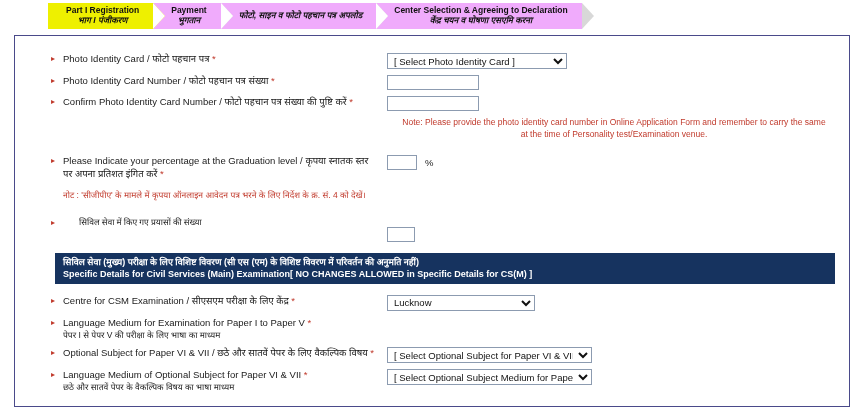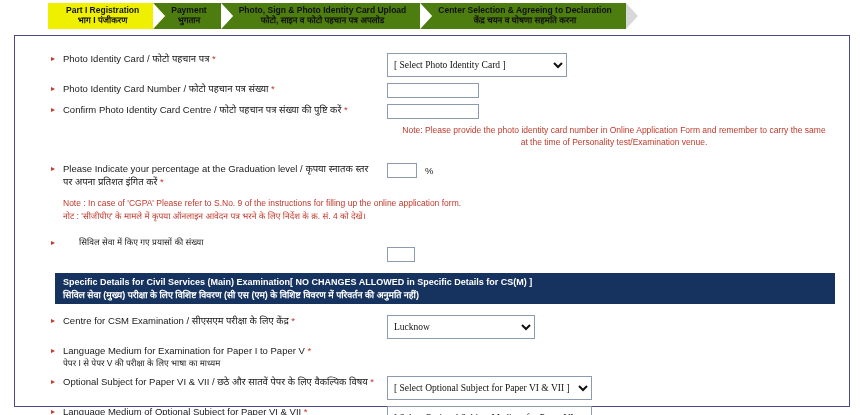--- a/index.html
+++ b/index.html
@@ -24,21 +24,21 @@
     margin: 3px 0 4px 0;
     width: 860px;
     padding-left: 48px;
   }
   .step {
     position: relative;
     display: flex;
     flex-direction: column;
     justify-content: center;
     align-items: center;
-    background: #4d7c0f;
+    background: #f0abfc;
     color: #111;
     font-size: 8.5px;
     font-weight: bold;
     line-height: 1.15;
     padding: 0 14px 0 18px;
     white-space: nowrap;
   }
   .step.active {
     background: #eef000;
   }
@@ -62,21 +62,21 @@
     top: 0;
     width: 0;
     height: 0;
     border-top: 13px solid transparent;
     border-bottom: 13px solid transparent;
     border-left: 12px solid #ffffff;
     z-index: 4;
   }
   .step:first-child:before { display: none; }
   .step .l1 { display: block; }
-  .step .l2 { display: block; font-weight: bold; }
+  .step .l2 { display: block; font-weight: bold; font-style: italic; }
 
   
   .panel {
     margin: 6px 10px 0 14px;
     border: 1px solid #4a4a8a;
     height: 372px;
     box-sizing: border-box;
     padding: 14px 0 0 0;
     position: relative;
   }
@@ -111,21 +111,21 @@
   select, input[type="text"] {
     font-family: "Liberation Sans", sans-serif;
     font-size: 9.5px;
     color: #111;
     border: 1px solid #8c9bb0;
     background: #fff;
     height: 15px;
     box-sizing: border-box;
     padding: 0 2px;
   }
-  select { height: 24px; font-family: Liberation Serif, serif; }
+  select { height: 16px; }
   .sel-wide { width: 180px; }
   .sel-med  { width: 148px; }
   .sel-long { width: 205px; }
   .inp-med  { width: 92px; }
   .inp-focus {
     width: 92px;
     border: 2px solid #2d6fd1;
     height: 17px;
   }
   .inp-small { width: 30px; }
@@ -176,26 +176,25 @@
 <div class="steps">
   <div class="step active">
     <span class="l1">Part I Registration</span>
     <span class="l2">भाग I पंजीकरण</span>
   </div>
   <div class="step">
     <span class="l1">Payment</span>
     <span class="l2">भुगतान</span>
   </div>
   <div class="step">
-    <span class="l1">Photo, Sign &amp; Photo Identity Card Upload</span>
     <span class="l2">फोटो, साइन व फोटो पहचान पत्र अपलोड</span>
   </div>
   <div class="step">
     <span class="l1">Center Selection &amp; Agreeing to Declaration</span>
-    <span class="l2">केंद्र चयन व घोषणा सहमति करना</span>
+    <span class="l2">केंद्र चयन व घोषणा एसएमि करना</span>
   </div>
 </div>
 
 <div class="panel">
 
   <div class="row">
     <div class="lbl">
       <span class="bullet">▸</span>
       <span>Photo Identity Card / फोटो पहचान पत्र</span>
       <span class="req">*</span>
@@ -214,21 +213,21 @@
       <span class="req">*</span>
     </div>
     <div class="fld">
       <input type="text" class="inp-med" value="" style="">
     </div>
   </div>
 
   <div class="row">
     <div class="lbl">
       <span class="bullet">▸</span>
-      <span>Confirm Photo Identity Card Centre / फोटो पहचान पत्र संख्या की पुष्टि करें</span>
+      <span>Confirm Photo Identity Card Number / फोटो पहचान पत्र संख्या की पुष्टि करें</span>
       <span class="req">*</span>
     </div>
     <div class="fld">
       <input type="text" class="inp-focus" value="" style="">
     </div>
   </div>
 
   <div class="row">
     <div class="lbl"></div>
     <div class="fld">
@@ -242,37 +241,36 @@
       <span>Please Indicate your percentage at the Graduation level / कृपया स्नातक स्तर पर अपना प्रतिशत इंगित करें</span>
       <span class="req">*</span>
     </div>
     <div class="fld inline">
       <input type="text" class="inp-small" value="" style="">
       <span class="pct">%</span>
     </div>
   </div>
 
   <div style="margin-top:6px;">
-    <div class="note-left">Note : In case of 'CGPA' Please refer to S.No. 9 of the instructions for filling up the online application form.</div>
     <div class="note-left">नोट : 'सीजीपीए' के मामले में कृपया ऑनलाइन आवेदन पत्र भरने के लिए निर्देश के क्र. सं. 4 को देखें।</div>
   </div>
 
   <div class="row" style="margin-top:12px;">
     <div class="lbl">
       <span class="bullet">▸</span>
-      <div class="sub-note" style="padding-left:16px;">सिविल सेवा में किए गए प्रयासों की संख्या</div>
+      <div class="sub-note" style="padding-left:16px;font-family:Liberation Serif, serif;">सिविल सेवा में किए गए प्रयासों की संख्या</div>
     </div>
     <div class="fld">
       <input type="text" class="inp-tiny" style="margin-top: 10px;" value="">
     </div>
   </div>
 
   <div class="section-bar">
+    <div>सिविल सेवा (मुख्य) परीक्षा के लिए विशिष्ट विवरण (सी एस (एम) के विशिष्ट विवरण में परिवर्तन की अनुमति नहीं)</div>
     <div>Specific Details for Civil Services (Main) Examination[ NO CHANGES ALLOWED in Specific Details for CS(M) ]</div>
-    <div>सिविल सेवा (मुख्य) परीक्षा के लिए विशिष्ट विवरण (सी एस (एम) के विशिष्ट विवरण में परिवर्तन की अनुमति नहीं)</div>
   </div>
 
   <div class="row">
     <div class="lbl">
       <span class="bullet">▸</span>
       <span>Centre for CSM Examination / सीएसएम परीक्षा के लिए केंद्र</span>
       <span class="req">*</span>
     </div>
     <div class="fld">
       <select class="sel-med">

